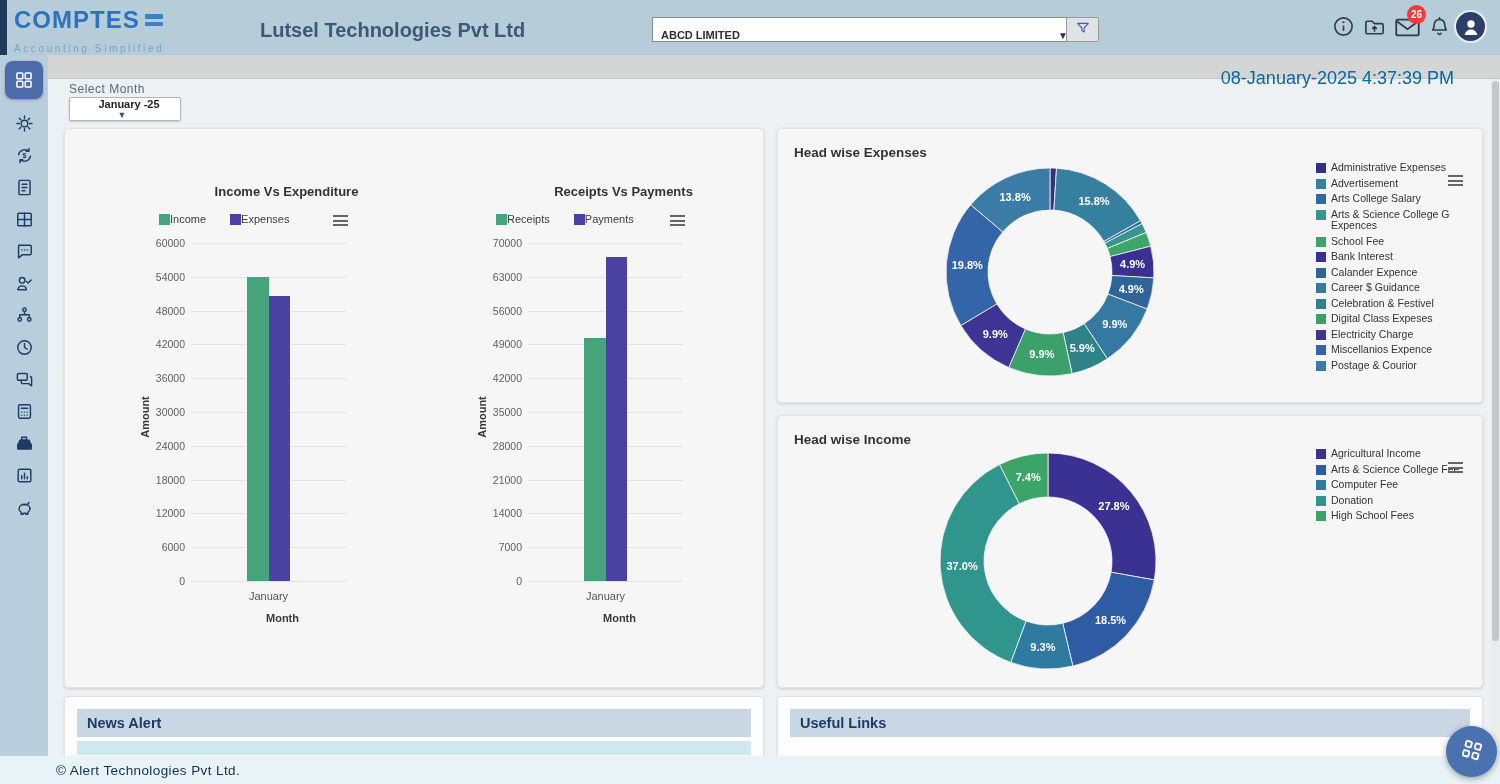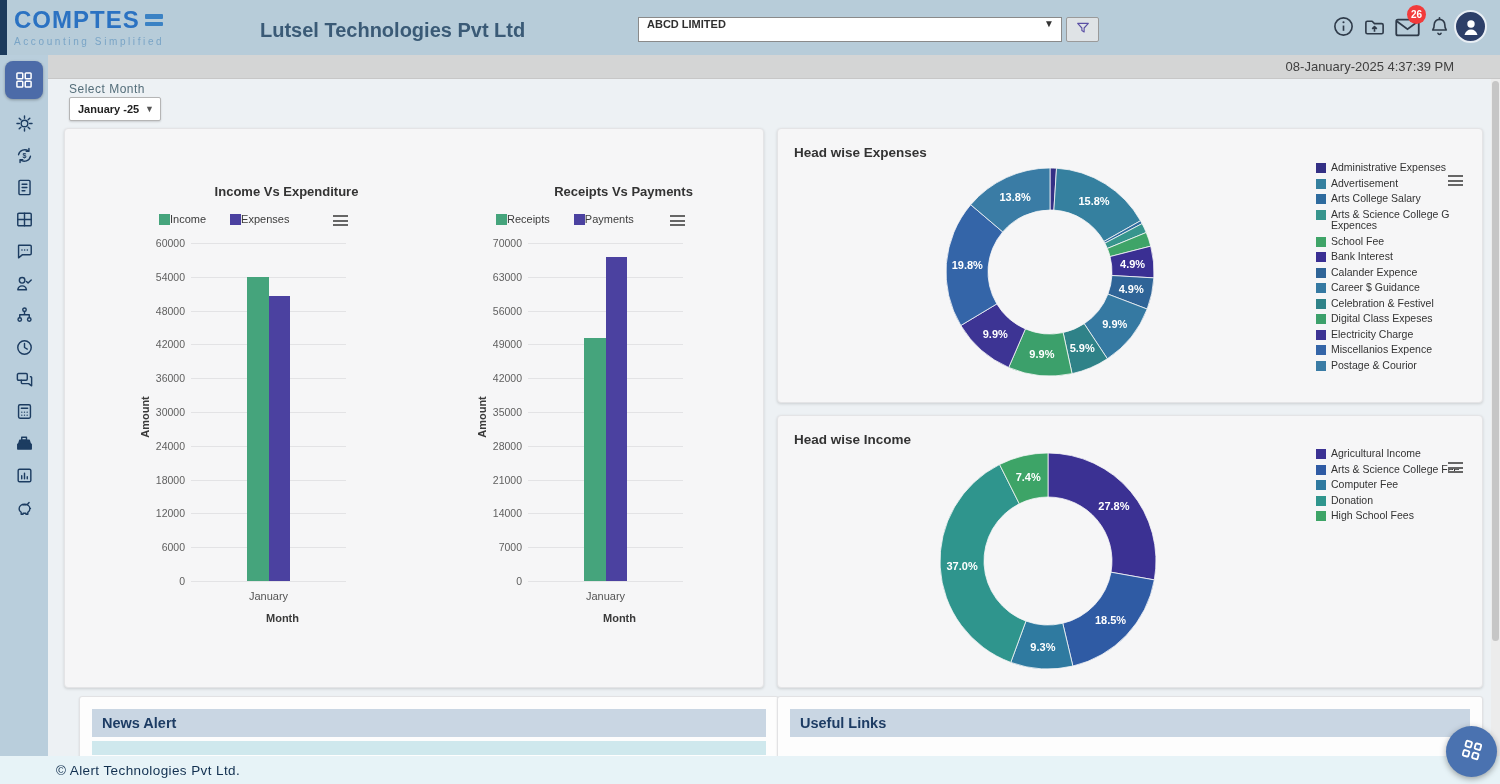--- a/index.html
+++ b/index.html
@@ -6,46 +6,46 @@
   .app{position:relative;width:1500px;height:784px;background:#edf1f4;overflow:hidden;}
 
   
   .header{position:absolute;left:0;top:0;width:1500px;height:55px;background:#b7ccd9;}
   .header-accent{position:absolute;left:0;top:0;width:7px;height:55px;background:#1b3a5c;}
   .logo{position:absolute;left:14px;top:7px;}
   .logo-row{display:flex;align-items:center;}
   .logo-title{font-size:24px;font-weight:bold;letter-spacing:1px;color:#2b72c2;line-height:26px;}
   .logo-bars{display:inline-flex;flex-direction:column;gap:3px;margin-left:5px;}
   .logo-bars i{display:block;width:18px;height:4.5px;background:#3b82c4;border-radius:1px;}
-  .logo-tagline{font-size:10px;letter-spacing:2.6px;color:#79a4c6;margin-top:3px;}
+  .logo-tagline{font-size:10px;letter-spacing:2.6px;color:#79a4c6;margin-top:10px;}
   .company-name{position:absolute;left:260px;top:19px;font-size:20px;font-weight:bold;color:#3a5a76;}
-  .company-select{position:absolute;left:638px;top:17px;width:424px;height:25px;background:#fff;border:1px solid #8a8a8a;box-sizing:border-box;display:flex;align-items:flex-start;cursor:pointer;}
+  .company-select{position:absolute;left:652px;top:17px;width:424px;height:25px;background:#fff;border:1px solid #8a8a8a;box-sizing:border-box;display:flex;align-items:flex-end;cursor:pointer;}
   .company-select .val{font-size:11px;font-weight:bold;color:#2f2f2f;padding-left:8px;flex:1;}
   .company-select .caret{color:#333;font-size:10px;padding-right:7px;}
   .filter-btn{position:absolute;left:1066px;top:17px;width:33px;height:25px;background:#dfe3e6;border:1px solid #9a9a9a;border-radius:2px;display:flex;align-items:center;justify-content:center;cursor:pointer;padding:0;}
   .hicon{position:absolute;top:15px;color:#2f3b4a;cursor:pointer;}
   .hicon svg{display:block;}
   .badge{position:absolute;left:1407px;top:5px;min-width:19px;height:19px;border-radius:10px;background:#f23b3b;color:#fff;font-size:10px;font-weight:bold;display:flex;align-items:center;justify-content:center;z-index:3;}
   .avatar{position:absolute;left:1454px;top:10px;width:33px;height:33px;border-radius:50%;background:#2d3f68;border:2px solid #e8eef4;box-sizing:border-box;display:flex;align-items:center;justify-content:center;cursor:pointer;}
 
   
   .breadcrumb{position:absolute;left:48px;top:55px;width:1452px;height:24px;background:#d4d5d5;border-bottom:1px solid #c7c7c7;box-sizing:border-box;}
   .bc-title{position:absolute;left:0;right:0;top:4px;text-align:center;font-size:13px;color:#4a4a4a;}
-  .bc-time{position:absolute;right:46px;top:4px;font-size:13px;color:#404040;}
+  .bc-time{position:absolute;right:46px;top:13px;font-size:18px;color:#0369a1;}
 
   
   .sidebar{position:absolute;left:0;top:55px;width:48px;height:701px;background:#b9cedc;display:flex;flex-direction:column;align-items:center;padding-top:6px;box-sizing:border-box;gap:13px;}
   .sb-item{width:19px;height:19px;color:#1c3c61;display:flex;align-items:center;justify-content:center;cursor:pointer;flex:none;}
   .sb-item svg{width:19px;height:19px;display:block;}
   .sb-item.active{width:38px;height:38px;background:#4c6ba8;border-radius:8px;color:#fff;margin-bottom:2px;box-shadow:0 1px 3px rgba(0,0,0,.3);}
   .sb-item.active svg{width:20px;height:20px;}
 
   
   .select-month-label{position:absolute;left:69px;top:82px;font-size:12px;letter-spacing:.5px;color:#546e7a;}
-  .month-select{position:absolute;left:69px;top:97px;width:92px;height:24px;background:#fff;border:1px solid #b5b5b5;border-radius:2px;box-sizing:border-box;display:flex;align-items:center;cursor:pointer;box-shadow:0 1px 2px rgba(0,0,0,.15);}
+  .month-select{position:absolute;left:69px;top:97px;width:112px;height:24px;background:#fff;border:1px solid #b5b5b5;border-radius:2px;box-sizing:border-box;display:flex;align-items:center;cursor:pointer;box-shadow:0 1px 2px rgba(0,0,0,.15);flex-direction:column;}
   .month-select .val{flex:1;font-size:11px;font-weight:bold;color:#222;padding-left:8px;}
   .month-select .caret{color:#555;font-size:9px;padding-right:6px;}
 
   
   .card{position:absolute;background:#f6f6f7;border:1px solid #e4e4e6;border-radius:4px;box-sizing:border-box;box-shadow:0 1px 3px rgba(0,0,0,.14);}
   .card-left{left:64px;top:128px;width:700px;height:560px;}
   .card-exp{left:777px;top:128px;width:706px;height:275px;}
   .card-inc{left:777px;top:415px;width:706px;height:273px;}
   .card-title{position:absolute;left:16px;top:16px;font-size:13.5px;font-weight:bold;color:#333;}
 
@@ -73,21 +73,21 @@
   
   .donut-svg{position:absolute;}
   .donut-legend{position:absolute;left:538px;display:flex;flex-direction:column;gap:4px;}
   .dl-item{display:flex;align-items:flex-start;gap:5px;cursor:pointer;}
   .dl-swatch{width:10px;height:10px;margin-top:1px;flex:none;}
   .dl-label{font-size:10.5px;color:#333;line-height:11.5px;}
   .card .burger.card-burger{position:absolute;left:668px;top:44px;}
 
   
   .panel{position:absolute;background:#fdfdfd;border:1px solid #e2e2e4;border-radius:3px;box-sizing:border-box;box-shadow:0 1px 2px rgba(0,0,0,.12);}
-  .panel-news{left:64px;top:696px;width:700px;height:70px;margin-left:15px;}
+  .panel-news{left:64px;top:696px;width:700px;height:70px;}
   .panel-links{left:777px;top:696px;width:706px;height:70px;}
   .panel-header{position:absolute;left:12px;top:12px;right:12px;height:28px;background:#c9d6e3;display:flex;align-items:center;padding-left:10px;box-sizing:border-box;font-size:14.5px;font-weight:bold;color:#1d3c64;}
   .news-strip{position:absolute;left:12px;top:44px;right:12px;height:14px;background:#cfe8ed;}
 
   
   .footer{position:absolute;left:0;top:756px;width:1500px;height:28px;background:#e7f3f7;display:flex;align-items:center;z-index:5;}
   .footer span{padding-left:56px;font-size:13.5px;letter-spacing:.4px;color:#123050;}
   .fab{position:absolute;left:1446px;top:726px;width:51px;height:51px;border-radius:50%;background:#4a72b0;box-shadow:0 2px 6px rgba(0,0,0,.35);display:flex;align-items:center;justify-content:center;cursor:pointer;z-index:6;}
   .scrollbar{position:absolute;left:1491px;top:79px;width:9px;height:677px;background:#ececec;z-index:4;}
   .scroll-thumb{position:absolute;left:1px;top:2px;width:7px;height:560px;background:#c6c6c6;border-radius:4px;cursor:pointer;}

